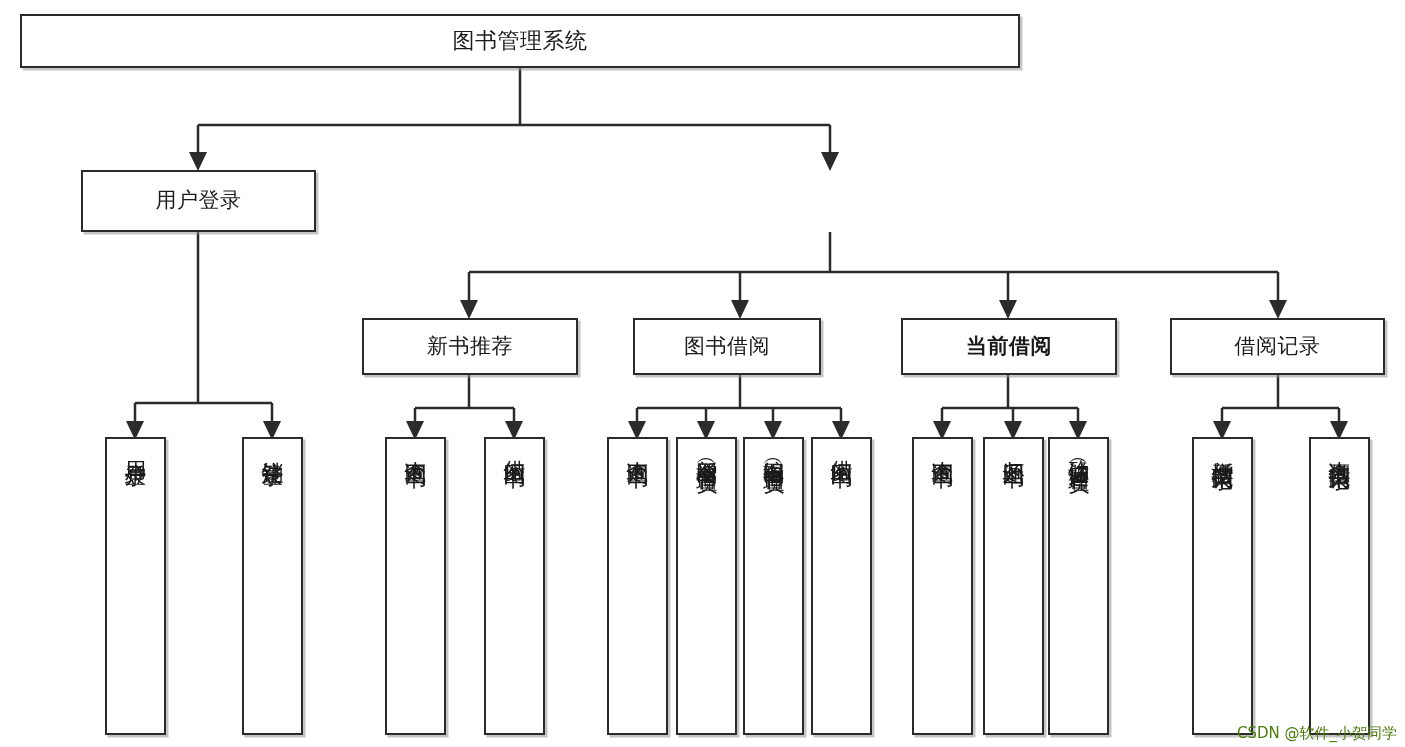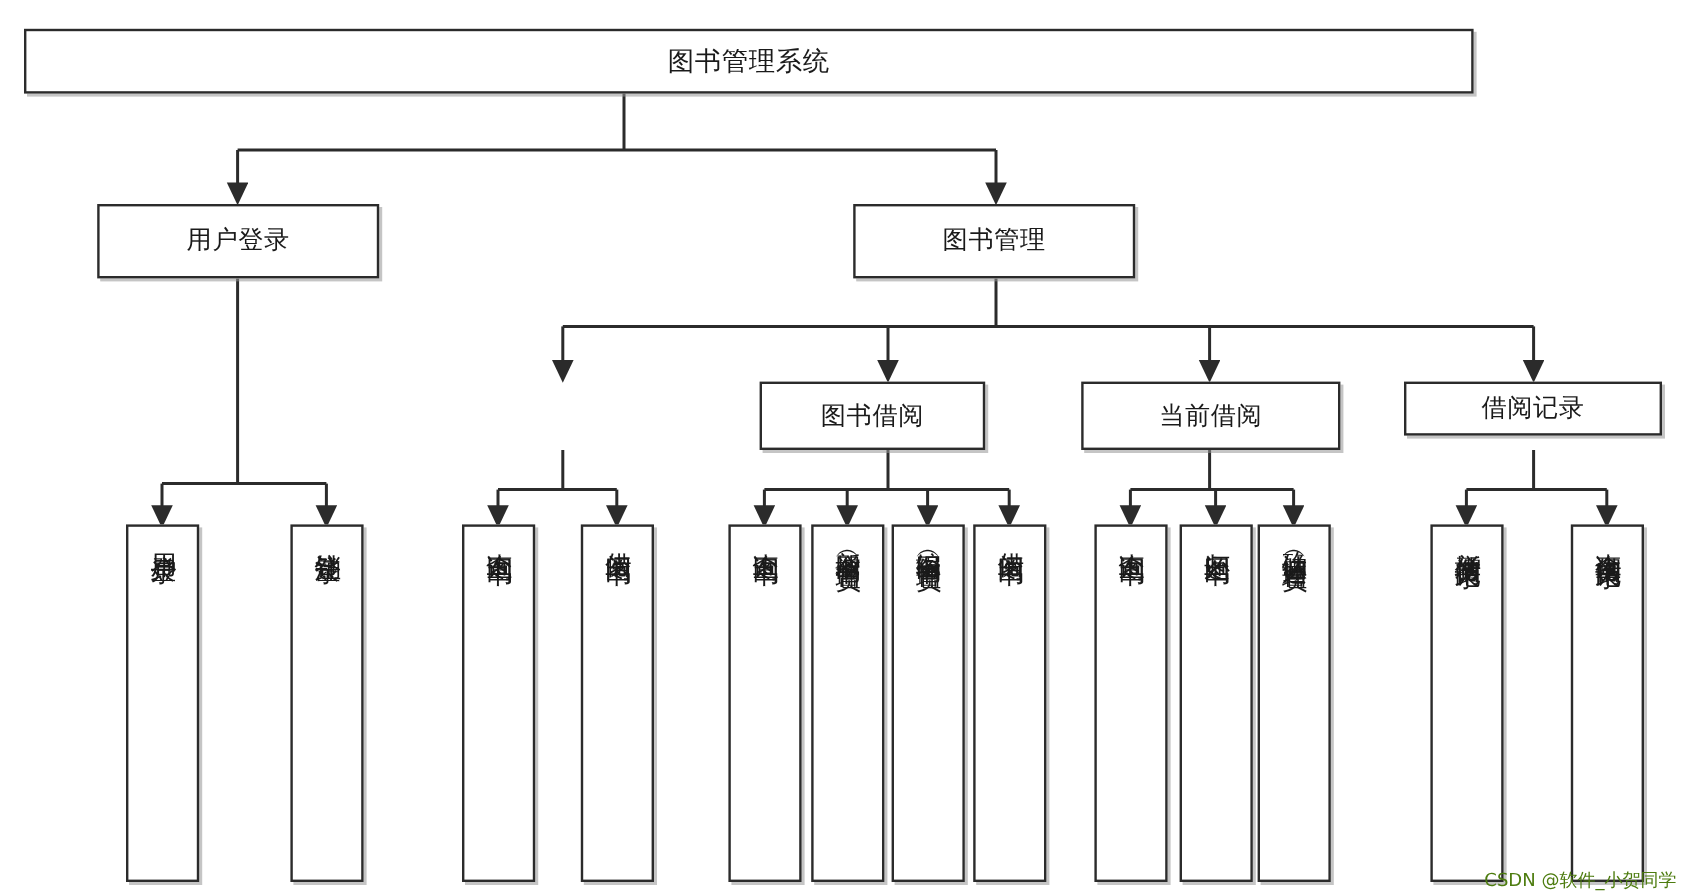--- a/index.html
+++ b/index.html
@@ -124,38 +124,38 @@
       <path d="M1013,408 L1013,424" marker-end="url(#arrow)"></path>
       <path d="M1078,408 L1078,424" marker-end="url(#arrow)"></path>
 
       <path d="M1278,375 L1278,408"></path>
       <path d="M1222,408 L1339,408"></path>
       <path d="M1222,408 L1222,424" marker-end="url(#arrow)"></path>
       <path d="M1339,408 L1339,424" marker-end="url(#arrow)"></path>
     </g>
   </svg>
 
-  <div class="node h root" style="left: 20px; top: 24px; width: 1208px; height: 54px; font-family: Liberation Serif, serif;">
+  <div class="node h root" style="left: 20px; top: 14px; width: 1000px; height: 54px;">
     <span class="label">图书管理系统</span>
   </div>
 
   <div class="node h" style="left: 81px; top: 170px; width: 235px; height: 62px;">
     <span class="label">用户登录</span>
   </div>
-  <div class="node h" style="left: 711px; top: 170px; width: 235px; height: 62px;">
-    <span class="label">图书管理</span>
+
+  <div class="node h" style="left: 362px; top: 318px; width: 216px; height: 57px;">
+    <span class="label">新书推荐</span>
   </div>
-
   <div class="node h" style="left: 633px; top: 318px; width: 188px; height: 57px;">
     <span class="label">图书借阅</span>
   </div>
-  <div class="node h" style="left: 901px; top: 318px; width: 216px; height: 57px;">
+  <div class="node h" style="left: 901px; top: 318px; width: 216px; height: 57px; font-weight: bold;">
     <span class="label">当前借阅</span>
   </div>
-  <div class="node h" style="left: 1170px; top: 318px; width: 215px; height: 45px;">
+  <div class="node h" style="left: 1170px; top: 318px; width: 215px; height: 57px;">
     <span class="label">借阅记录</span>
   </div>
 
   <div class="node v" style="left: 105px; top: 437px; width: 61px; height: 298px;">
     <span class="label">用户登录</span>
   </div>
   <div class="node v" style="left: 242px; top: 437px; width: 61px; height: 298px;">
     <span class="label">注销登录</span>
   </div>
   <div class="node v" style="left: 385px; top: 437px; width: 61px; height: 298px;">

